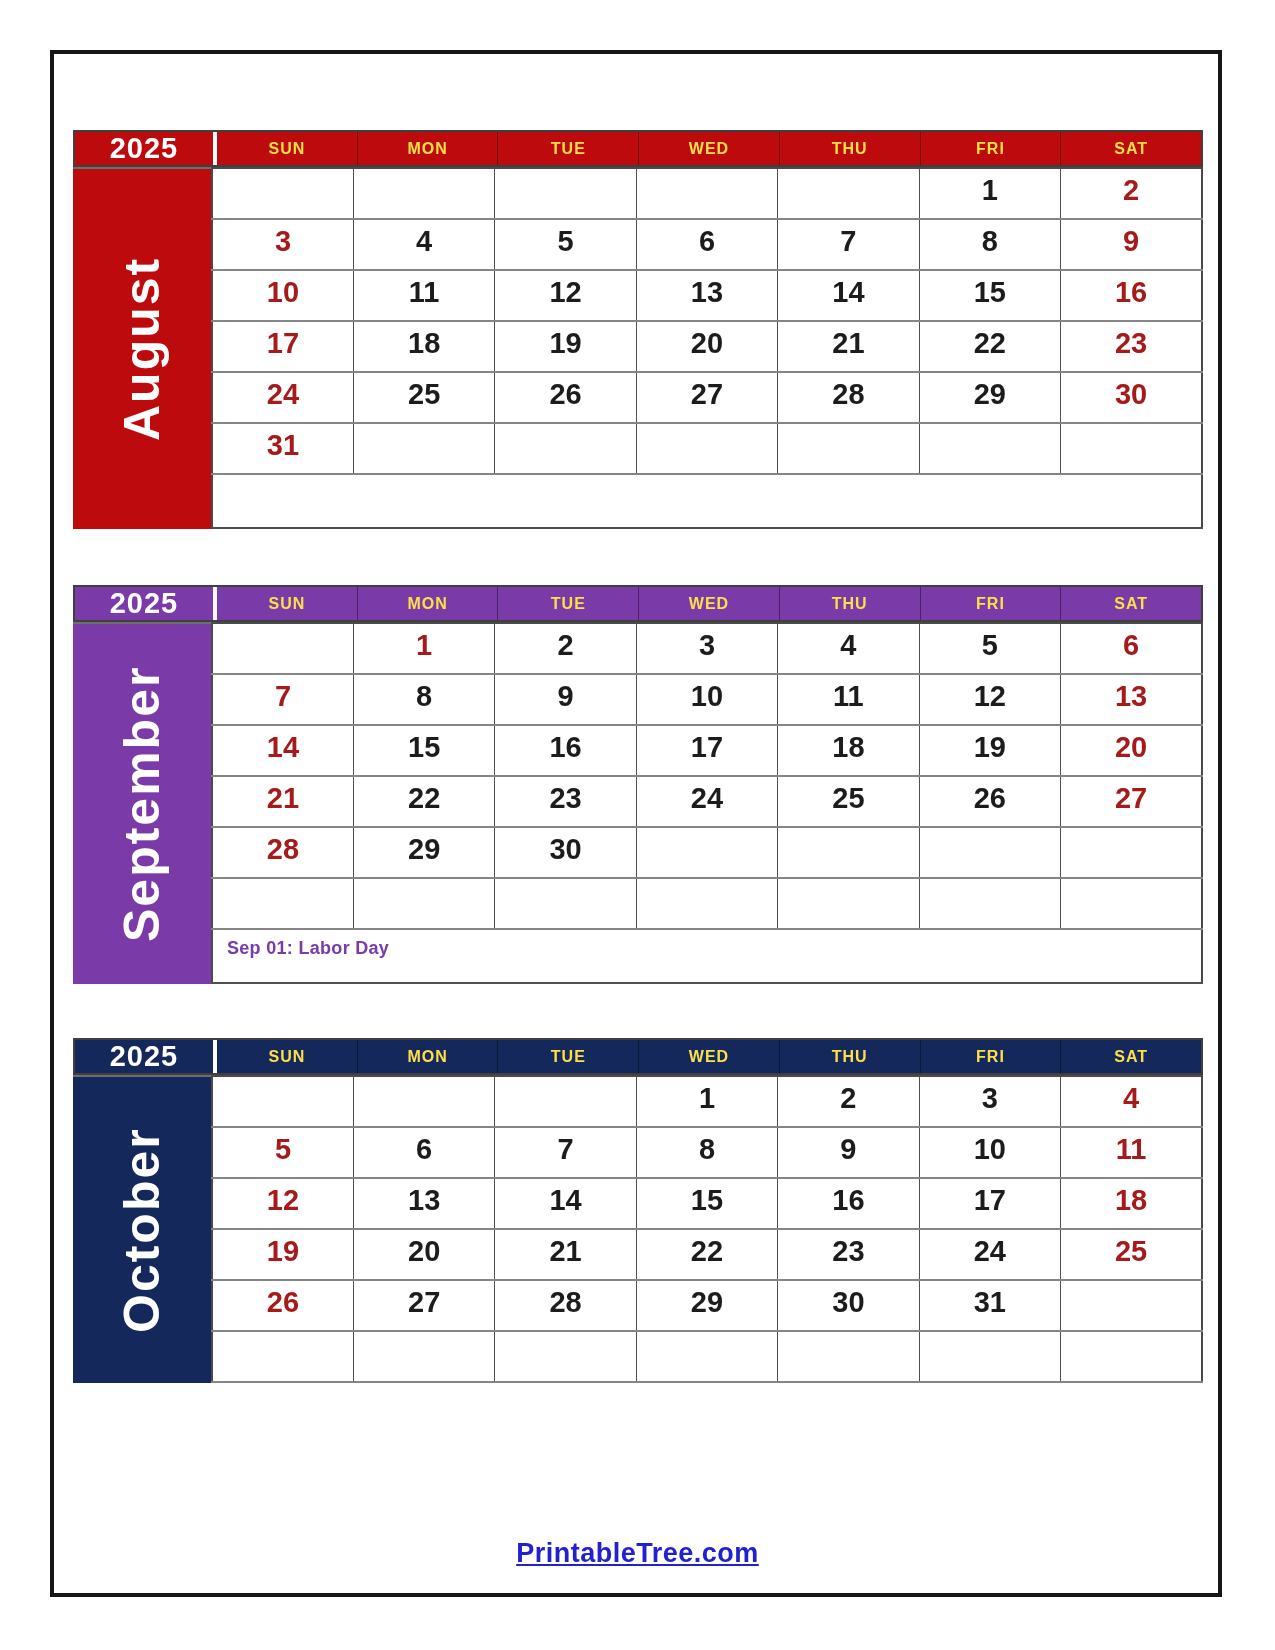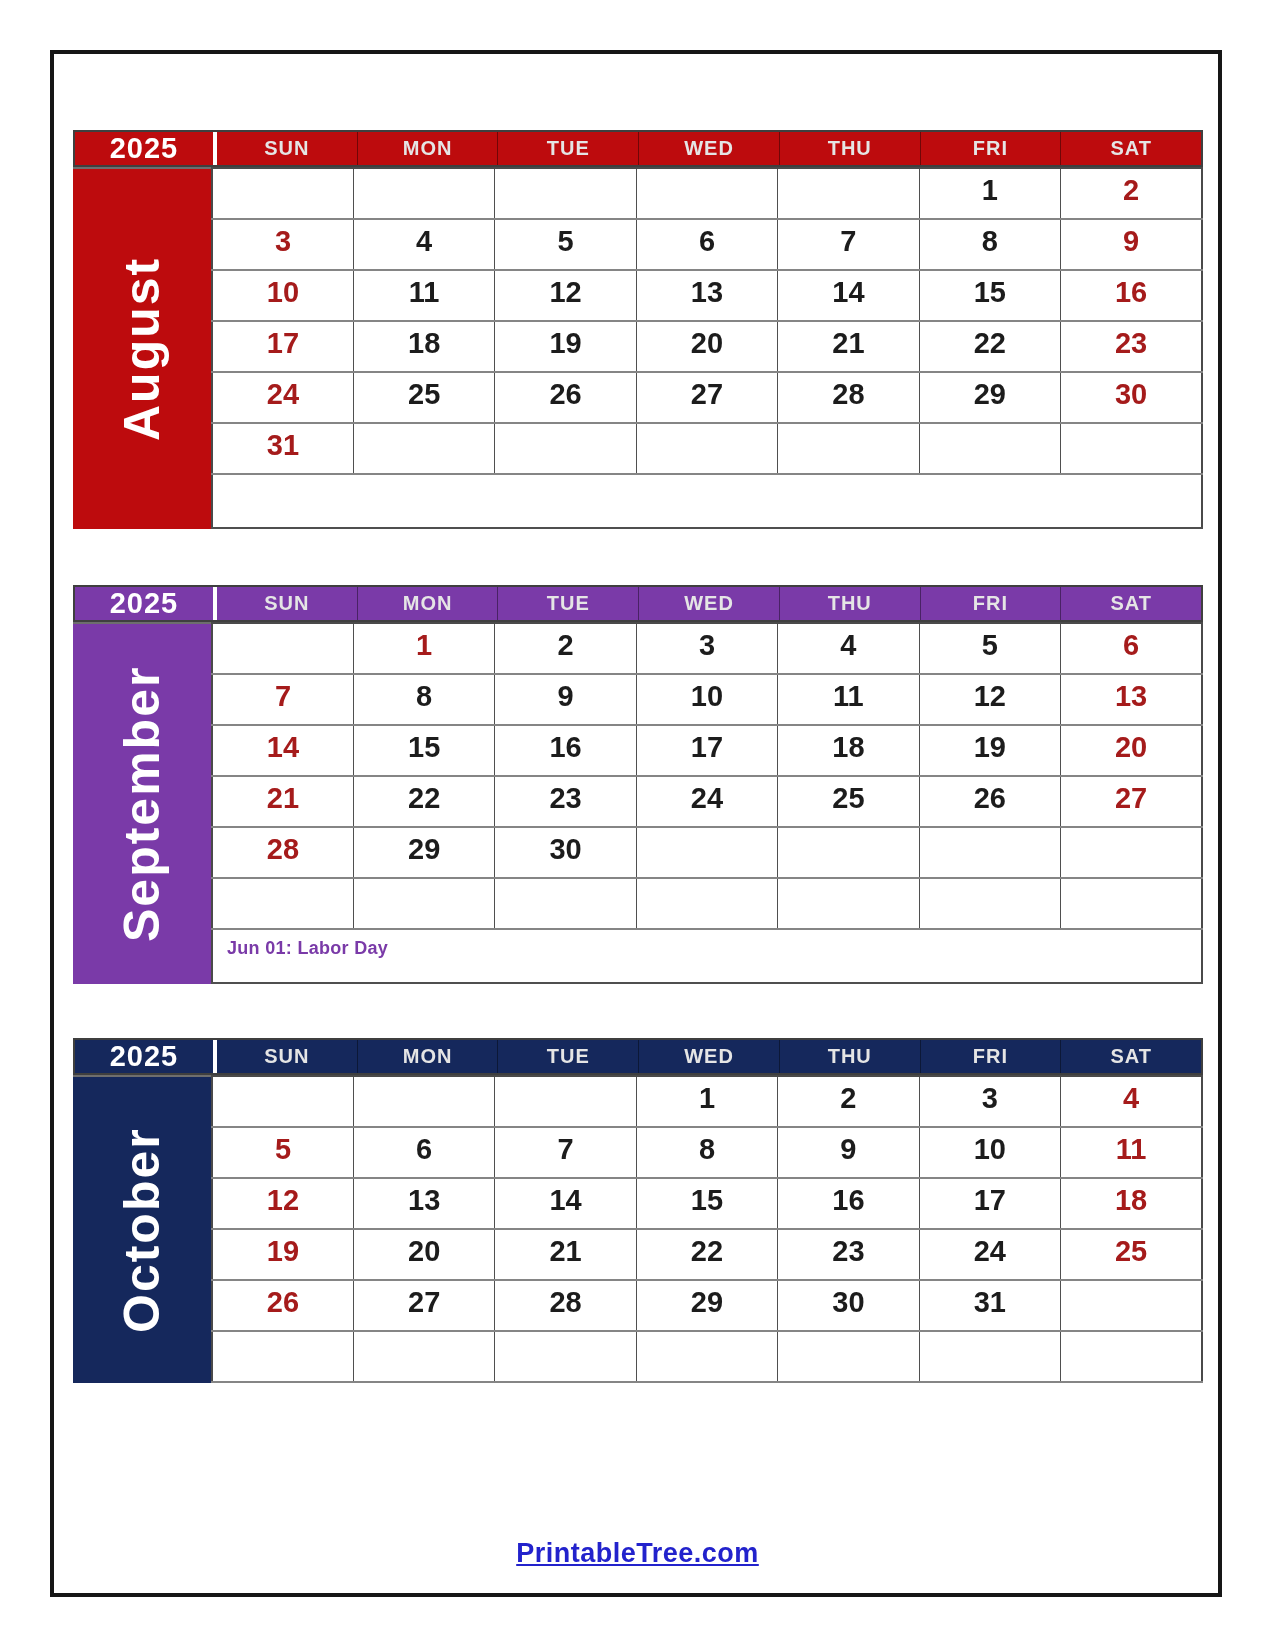--- a/index.html
+++ b/index.html
@@ -23,21 +23,21 @@
   .m-header {
     display: flex; height: 37px;
     border: 2px solid #3f3f3f;
   }
   .year-cell {
     width: 138px; display: flex; align-items: center; justify-content: center;
     color: #ffffff; font-size: 29px; letter-spacing: 1px;
   }
   .day-cell {
     flex: 1; display: flex; align-items: center; justify-content: center;
-    color: #e5e5e5; font-size: 20px; letter-spacing: 1px;
+    color: #fde047; font-size: 16px; letter-spacing: 1px;
     border-left: 1px solid rgba(0,0,0,0.40);
   }
   .day-cell.first { border-left: 4px solid #ffffff; }
 
   .m-body { display: flex; }
   .band {
     width: 138px; position: relative;
     border-top: 2px solid #6e6e6e;
   }
   .band-label {
@@ -219,21 +219,21 @@
             <tr>
               <td class="date-td" style="color: rgb(28, 28, 28);"></td>
               <td class="date-td" style="color: rgb(28, 28, 28);"></td>
               <td class="date-td" style="color: rgb(28, 28, 28);"></td>
               <td class="date-td" style="color: rgb(28, 28, 28);"></td>
               <td class="date-td" style="color: rgb(28, 28, 28);"></td>
               <td class="date-td" style="color: rgb(28, 28, 28);"></td>
               <td class="date-td" style="color: rgb(28, 28, 28);"></td>
             </tr>
             <tr>
-              <td class="note-td" colspan="7" style="color: rgb(122, 58, 168);">Jun 01: Labor Day</td>
+              <td class="note-td" colspan="7" style="color: rgb(122, 58, 168);">Sep 01: Labor Day</td>
             </tr>
           </tbody>
       </table>
     </div>
   </div>
 
   <div class="month">
     <div class="m-header" style="background: rgb(21, 40, 92);">
       <div class="year-cell">2025</div>
     <div class="day-cell first">SUN</div>

